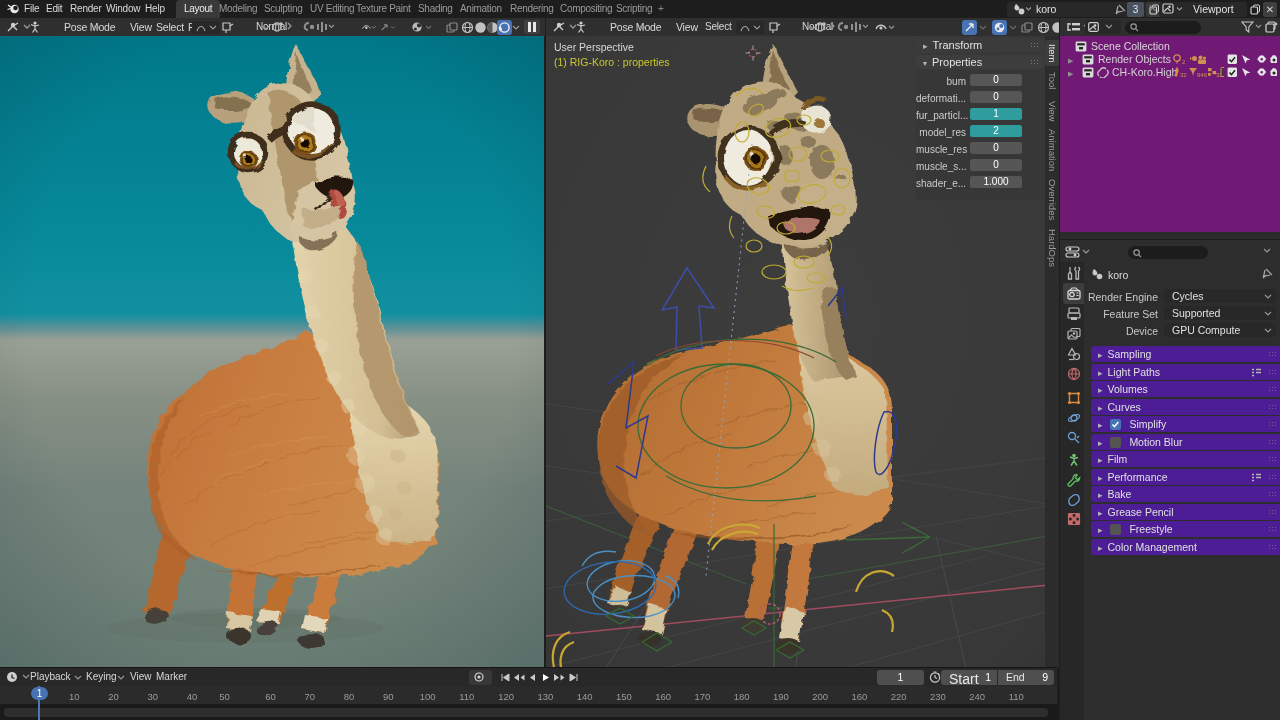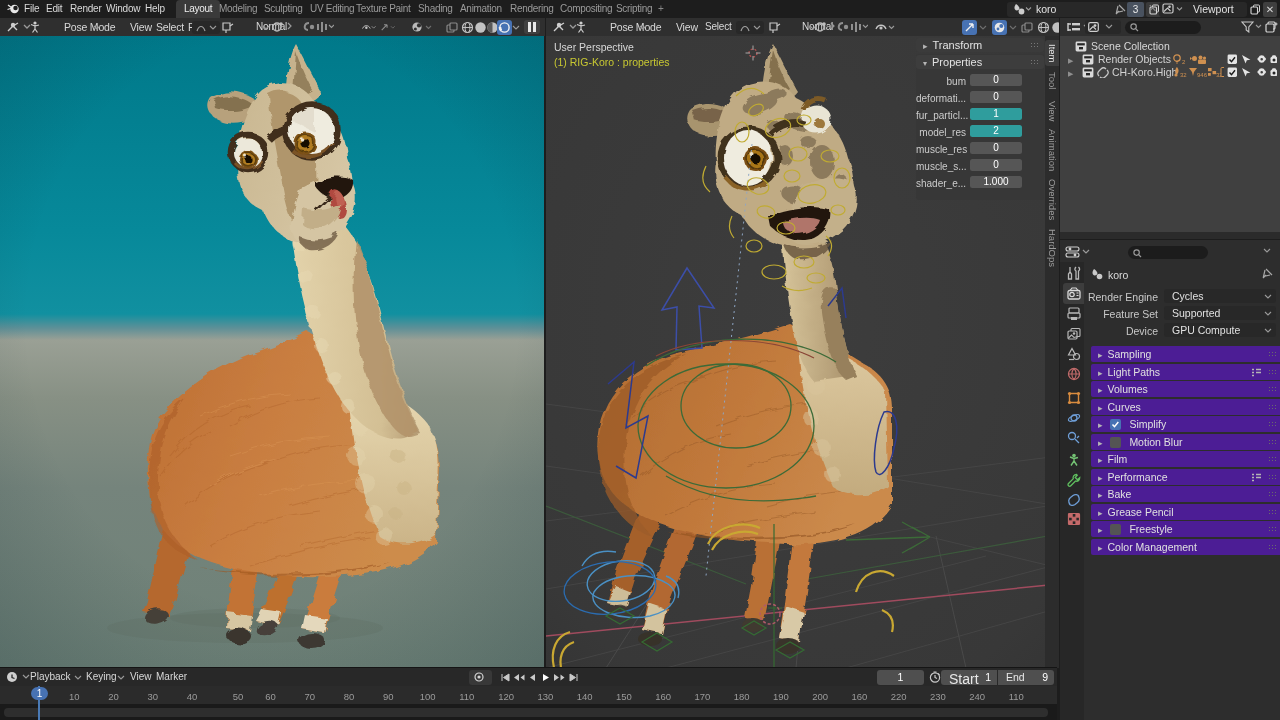--- a/index.html
+++ b/index.html
@@ -13,21 +13,21 @@
   .wtab { position:absolute; top:0px; height:18px; line-height:18px; color:#9a9a9a; font-size:10px; letter-spacing:-0.3px; }
   .wtab.active { background:#3a3a3a; color:#ececec; border-radius:4px 4px 0 0; }
   
   .ehead { position:absolute; top:18px; height:18px; background:#2f2f2f; overflow:hidden; }
   .ehead .t { position:absolute; top:2px; height:14px; line-height:14px; color:#d8d8d8; font-size:10.5px; letter-spacing:-0.2px;margin-left:20px; }
   .fieldbox { position:absolute; background:#282828; border-radius:3px; }
   
   #vpL { position:absolute; left:0; top:36px; width:544px; height:632px; overflow:hidden; }
   #vpR { position:absolute; left:546px; top:36px; width:513px; height:632px; overflow:hidden; background:#3a3a3a; }
   
-  #outliner { position:absolute; left:1060px; top:36px; width:220px; height:203px; background:#404040; overflow:hidden; }
+  #outliner { position:absolute; left:1060px; top:36px; width:220px; height:203px; background:#701a75; overflow:hidden; }
   #props { position:absolute; left:1060px; top:240px; width:220px; height:480px; background:#2d2d2d; overflow:hidden; }
   #outlhead { position:absolute; left:1060px; top:18px; width:220px; height:18px; background:#2f2f2f; }
   .orow { position:absolute; left:0; width:220px; height:13px; line-height:13px; color:#d2d2d2; font-size:10.5px; }
   
   .ppanel { position:absolute; left:23px; width:191px; height:16px; background:#4c1d95; border-radius:2px;
       line-height:16px; color:#e0e0e0; font-size:10.5px;margin-left:8px; }
   .ppanel .grip { position:absolute; right:4px; top:5px; width:10px; height:6px;
       background-image:radial-gradient(circle, #6a6a6a 0.8px, transparent 1px); background-size:3px 3px; }
   .parrow { color:#b5b5b5; font-size:9px; padding:0 5px 0 7px; }
   
@@ -924,21 +924,21 @@
         <span style="position:absolute;right:6px;top:1.5px;font-size:10.5px;color:#fff">9</span>
       </div>
     </div>
 
     <div class="abs" style="left:0;top:18px;width:1057px;height:18px;background:#2b2b2b"></div>
     <div id="ruler">
         <div class="abs num" style="left:62.32499999999999px;top:23px;width:24px;text-align:center">10</div>
         <div class="abs num" style="left:101.575px;top:23px;width:24px;text-align:center">20</div>
         <div class="abs num" style="left:140.825px;top:23px;width:24px;text-align:center">30</div>
         <div class="abs num" style="left:180.075px;top:23px;width:24px;text-align:center">40</div>
-        <div class="abs num" style="left:219.325px;top:23px;width:24px;text-align:right">50</div>
+        <div class="abs num" style="left:219.325px;top:23px;width:24px;text-align:left">50</div>
         <div class="abs num" style="left:258.575px;top:23px;width:24px;text-align:center">60</div>
         <div class="abs num" style="left:297.825px;top:23px;width:24px;text-align:center">70</div>
         <div class="abs num" style="left:337.075px;top:23px;width:24px;text-align:center">80</div>
         <div class="abs num" style="left:376.325px;top:23px;width:24px;text-align:center">90</div>
         <div class="abs num" style="left:415.575px;top:23px;width:24px;text-align:center">100</div>
         <div class="abs num" style="left:454.825px;top:23px;width:24px;text-align:center">110</div>
         <div class="abs num" style="left:494.075px;top:23px;width:24px;text-align:center">120</div>
         <div class="abs num" style="left:533.325px;top:23px;width:24px;text-align:center">130</div>
         <div class="abs num" style="left:572.5749999999999px;top:23px;width:24px;text-align:center">140</div>
         <div class="abs num" style="left:611.8249999999999px;top:23px;width:24px;text-align:center">150</div>

